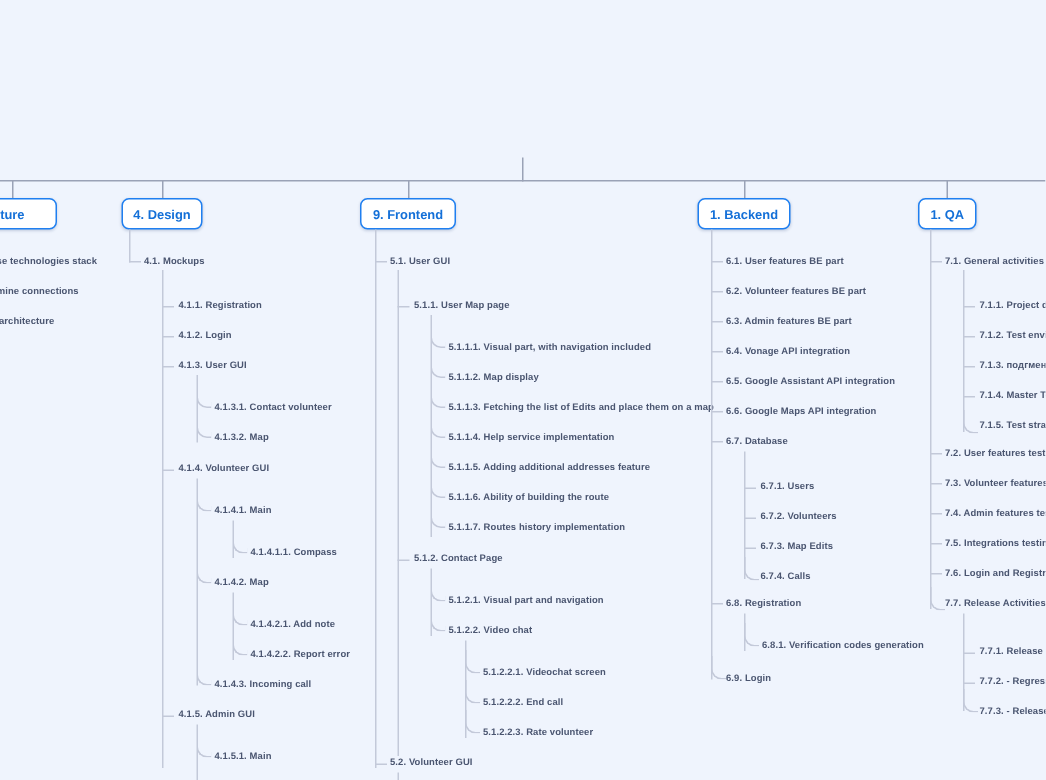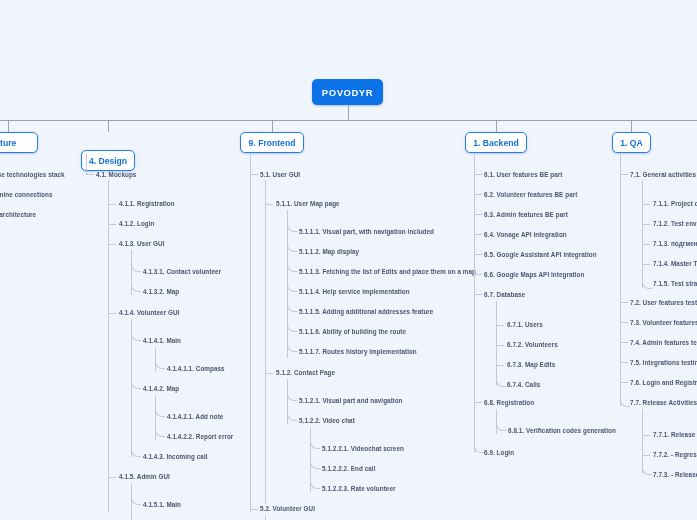--- a/index.html
+++ b/index.html
@@ -102,39 +102,36 @@
     background: #c3c9d9;
     height: 1px;
     width: 8px;
   }
 </style>
 </head>
 <body>
 
 <div id="canvas">
 
-  <div class="root-node">
-    <span class="label">POVODYR</span>
-  </div>
 
   <div class="stem" style="left:348px; top:105px; height:16px;"></div>
 
   <div class="trunk" style="left:0px; top:120px; width:697px;"></div>
 
   <div class="stem" style="left:8px;   top:120px; height:12px;"></div>
   <div class="stem" style="left:108px; top:120px; height:12px;"></div>
   <div class="stem" style="left:272px; top:120px; height:12px;"></div>
   <div class="stem" style="left:496px; top:120px; height:12px;"></div>
   <div class="stem" style="left:631px; top:120px; height:12px;"></div>
 
   <div class="branch-node" style="left:-34px; top:132px; width:72px;">
     <span class="label">tecture</span>
   </div>
 
-  <div class="branch-node" style="left:81px; top:150px; width:54px;">
+  <div class="branch-node" style="left:81px; top:132px; width:54px;">
     <span class="label">4. Design</span>
   </div>
 
   <div class="branch-node" style="left:240px; top:132px; width:64px;">
     <span class="label">9. Frontend</span>
   </div>
 
   <div class="branch-node" style="left:465px; top:132px; width:62px;">
     <span class="label">1. Backend</span>
   </div>

